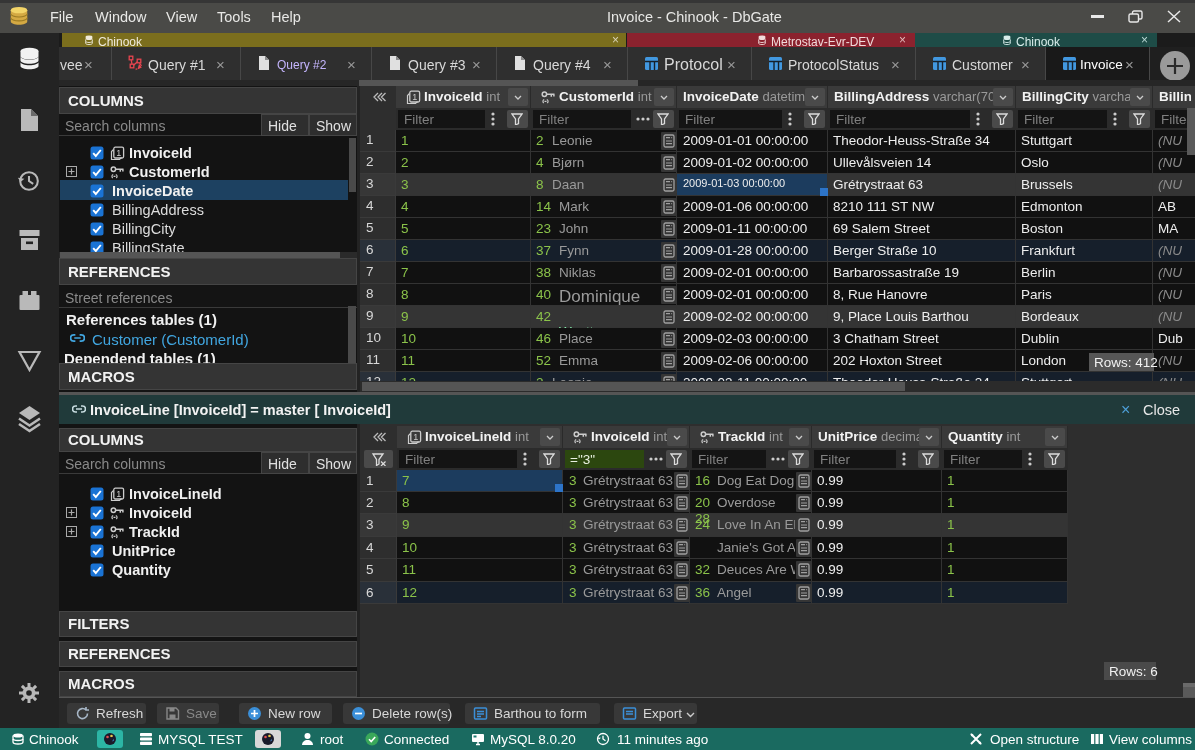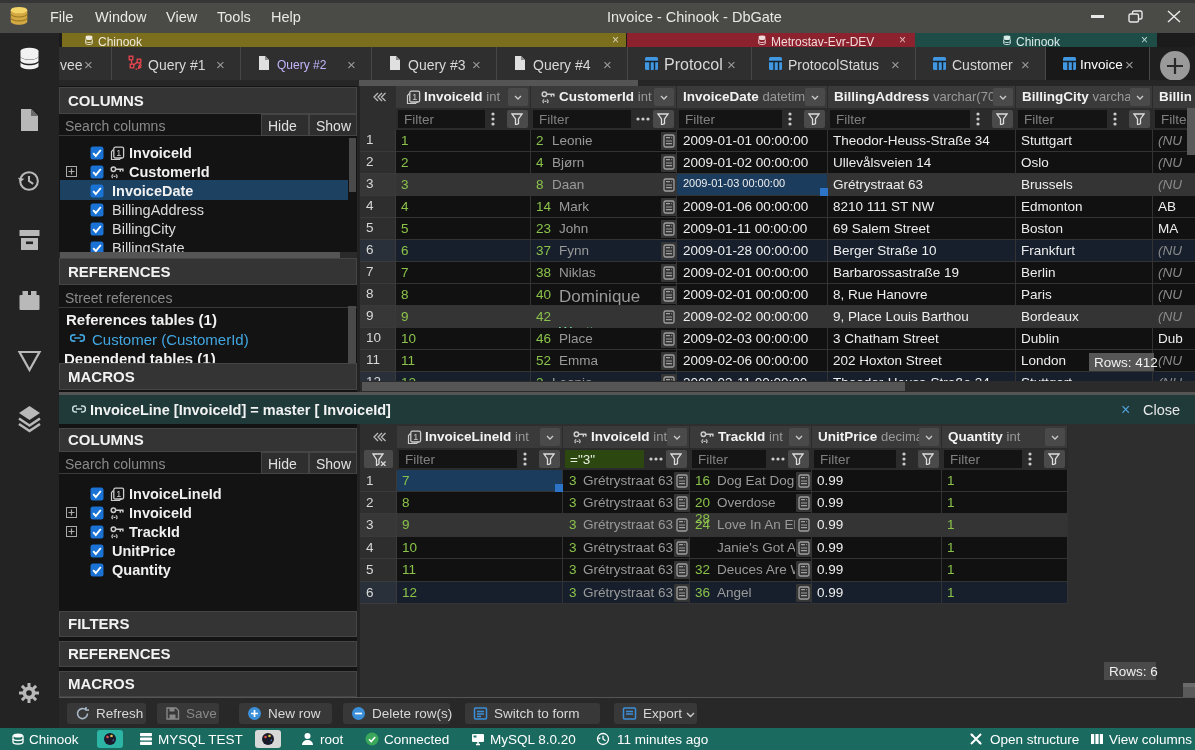--- a/index.html
+++ b/index.html
@@ -1184,21 +1184,21 @@
     </svg>
   </div>
 <div class="tx" style="left:372px;top:705px;font-size:13.5px;color:#d8d8d8;font-weight:normal;line-height:17.5px;">Delete row(s)</div>
 <div class="ab" style="left:465px;top:703px;width:135px;height:21px;background:#383838;border-radius:3px;"></div>
 <div class="ab" style="left:473px;top:706px;width:15px;height:15px;">
     <svg width="15" height="15" viewBox="0 0 15 15">
       <rect x="1.5" y="2" width="12" height="11" rx="1" fill="none" stroke="#3b8fd8" stroke-width="1.5"></rect>
       <path d="M4 5.5h7M4 8h7M4 10.5h4" stroke="#3b8fd8" stroke-width="1.3"></path>
     </svg>
   </div>
-<div class="tx" style="left:494px;top:705px;font-size:13.5px;color:#d8d8d8;font-weight:normal;line-height:17.5px;">Switch to form</div>
+<div class="tx" style="left:494px;top:705px;font-size:13.5px;color:#d8d8d8;font-weight:normal;line-height:17.5px;">Barthou to form</div>
 <div class="ab" style="left:614px;top:703px;width:83px;height:21px;background:#383838;border-radius:3px;"></div>
 <div class="ab" style="left:622px;top:706px;width:15px;height:15px;">
     <svg width="15" height="15" viewBox="0 0 15 15">
       <rect x="1.5" y="2" width="12" height="11" rx="1" fill="none" stroke="#3b8fd8" stroke-width="1.5"></rect>
       <path d="M4 5.5h7M4 8h7" stroke="#3b8fd8" stroke-width="1.3"></path>
     </svg>
   </div>
 <div class="tx" style="left:643px;top:705px;font-size:13.5px;color:#d8d8d8;font-weight:normal;line-height:17.5px;">Export</div>
 <div class="ab" style="left:686px;top:712px;width:9px;height:6px;">
     <svg width="9" height="6" viewBox="0 0 9 6">

